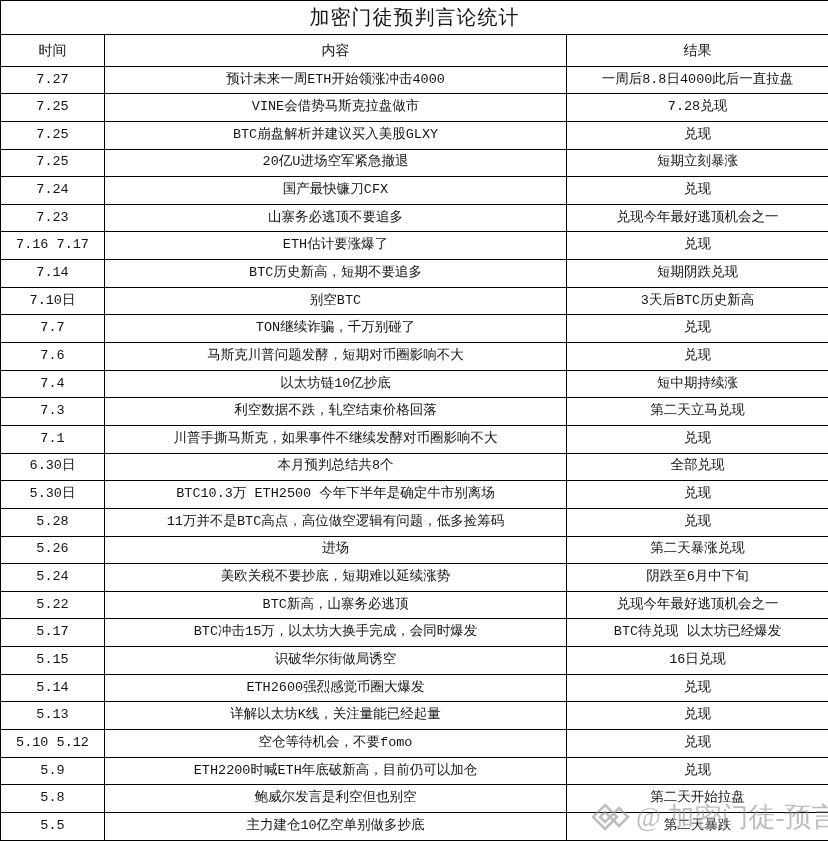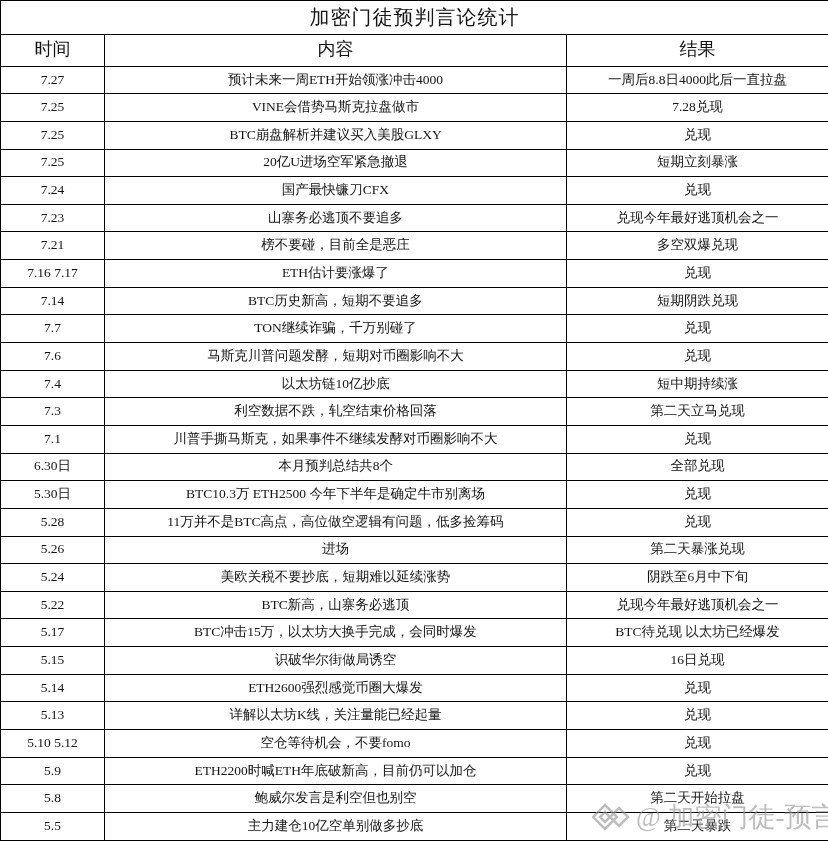--- a/index.html
+++ b/index.html
@@ -36,25 +36,25 @@
     font-size: 13.5px;
     line-height: 1.1;
     color: #141414;
   }
   tr.title-row td {
     font-size: 20px;
     height: 28px;
     letter-spacing: 1px;
   }
   tr.header-row th {
-    font-size: 18px;
+    font-size: 14px;
     height: 26px;
     margin-left: 41px;
   }
-  tr.data-row { height: 23.6px; }
+  tr.data-row { height: 23.6px; font-family: Liberation Mono, monospace; }
   .watermark {
     position: absolute;
     left: 592px;
     top: 793px;
     width: 236px;
     height: 48px;
     display: flex;
     align-items: center;
     gap: 4px;
     pointer-events: none;
@@ -109,33 +109,33 @@
       <td>7.24</td>
       <td>国产最快镰刀CFX</td>
       <td>兑现</td>
     </tr>
         <tr class="data-row">
       <td>7.23</td>
       <td>山寨务必逃顶不要追多</td>
       <td>兑现今年最好逃顶机会之一</td>
     </tr>
         <tr class="data-row">
-      <td>7.21</td>
-      <td>榜不要碰，目前全是恶庄</td>
-      <td>多空双爆兑现</td>
-    </tr>
-        <tr class="data-row">
       <td>7.16 7.17</td>
       <td>ETH估计要涨爆了</td>
       <td>兑现</td>
     </tr>
         <tr class="data-row">
       <td>7.14</td>
       <td>BTC历史新高，短期不要追多</td>
       <td>短期阴跌兑现</td>
+    </tr>
+        <tr class="data-row">
+      <td>7.10日</td>
+      <td>别空BTC</td>
+      <td>3天后BTC历史新高</td>
     </tr>
         <tr class="data-row">
       <td>7.7</td>
       <td>TON继续诈骗，千万别碰了</td>
       <td>兑现</td>
     </tr>
         <tr class="data-row">
       <td>7.6</td>
       <td>马斯克川普问题发酵，短期对币圈影响不大</td>
       <td>兑现</td>

